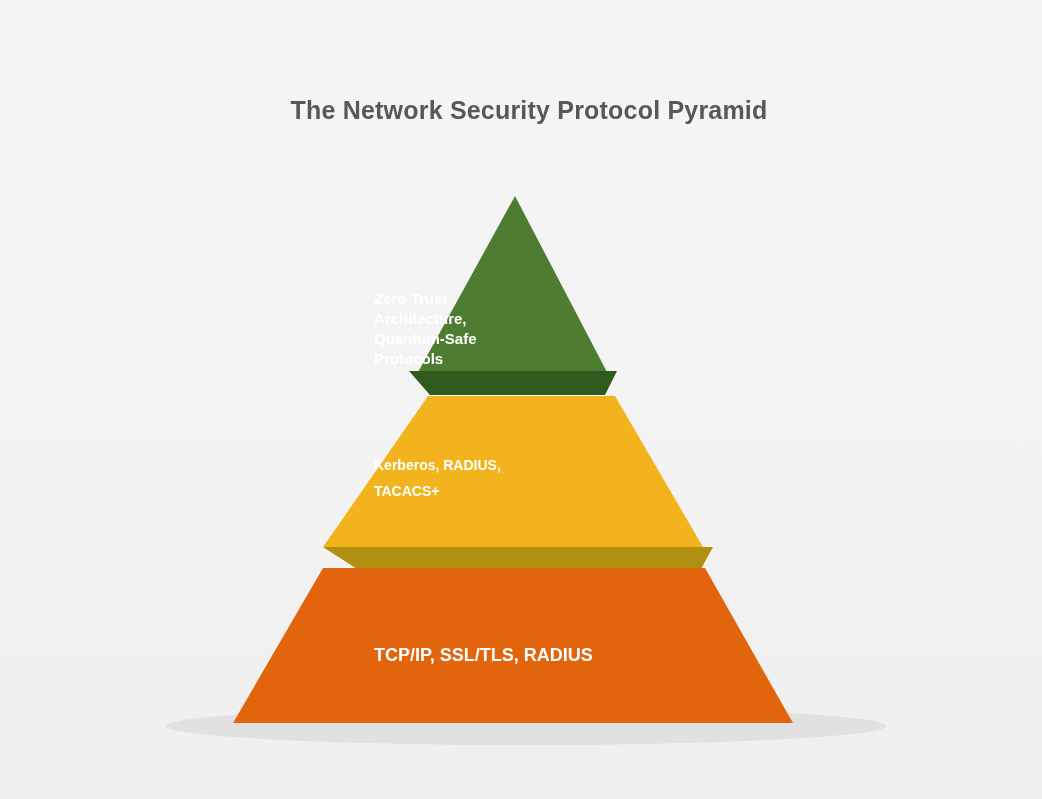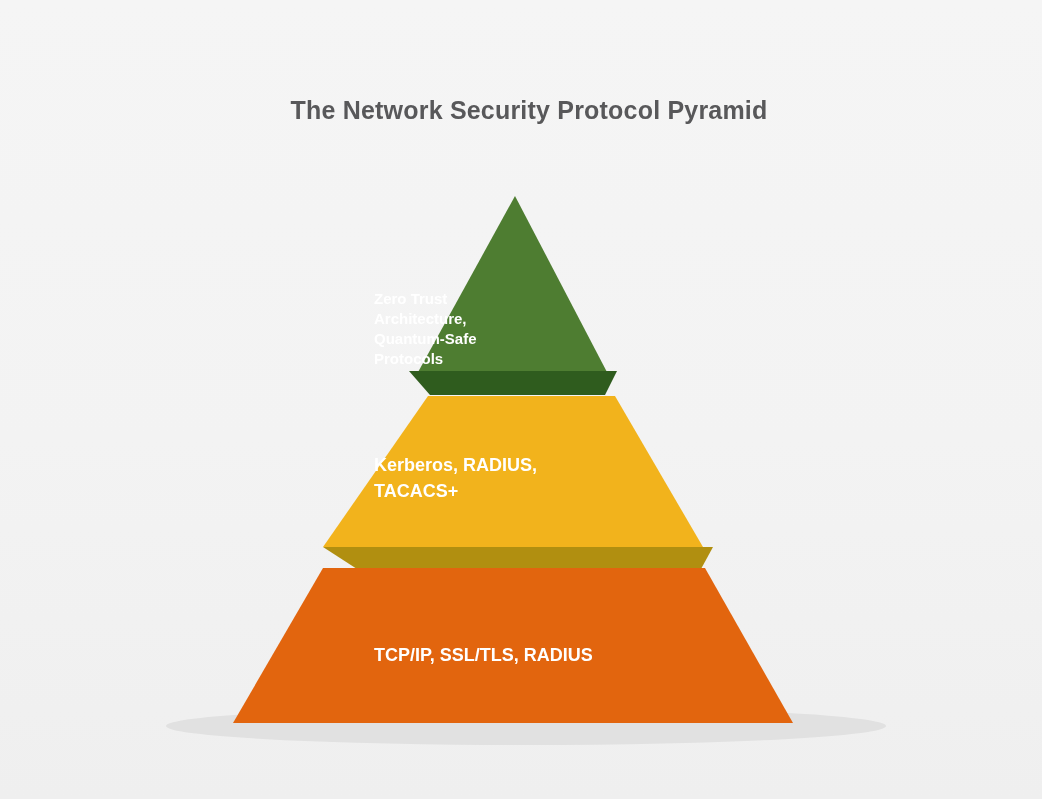--- a/index.html
+++ b/index.html
@@ -42,21 +42,21 @@
     white-space: pre-line;
     pointer-events: none;
   }
   .label-top {
     top: 289px;
     font-size: 15px;
     line-height: 20px;
   }
   .label-middle {
     top: 452px;
-    font-size: 18px;
+    font-size: 14px;
     line-height: 26px;
   }
   .label-bottom {
     top: 642px;
     font-size: 18px;
     line-height: 26px;
   }
 </style>
 </head>
 <body>

